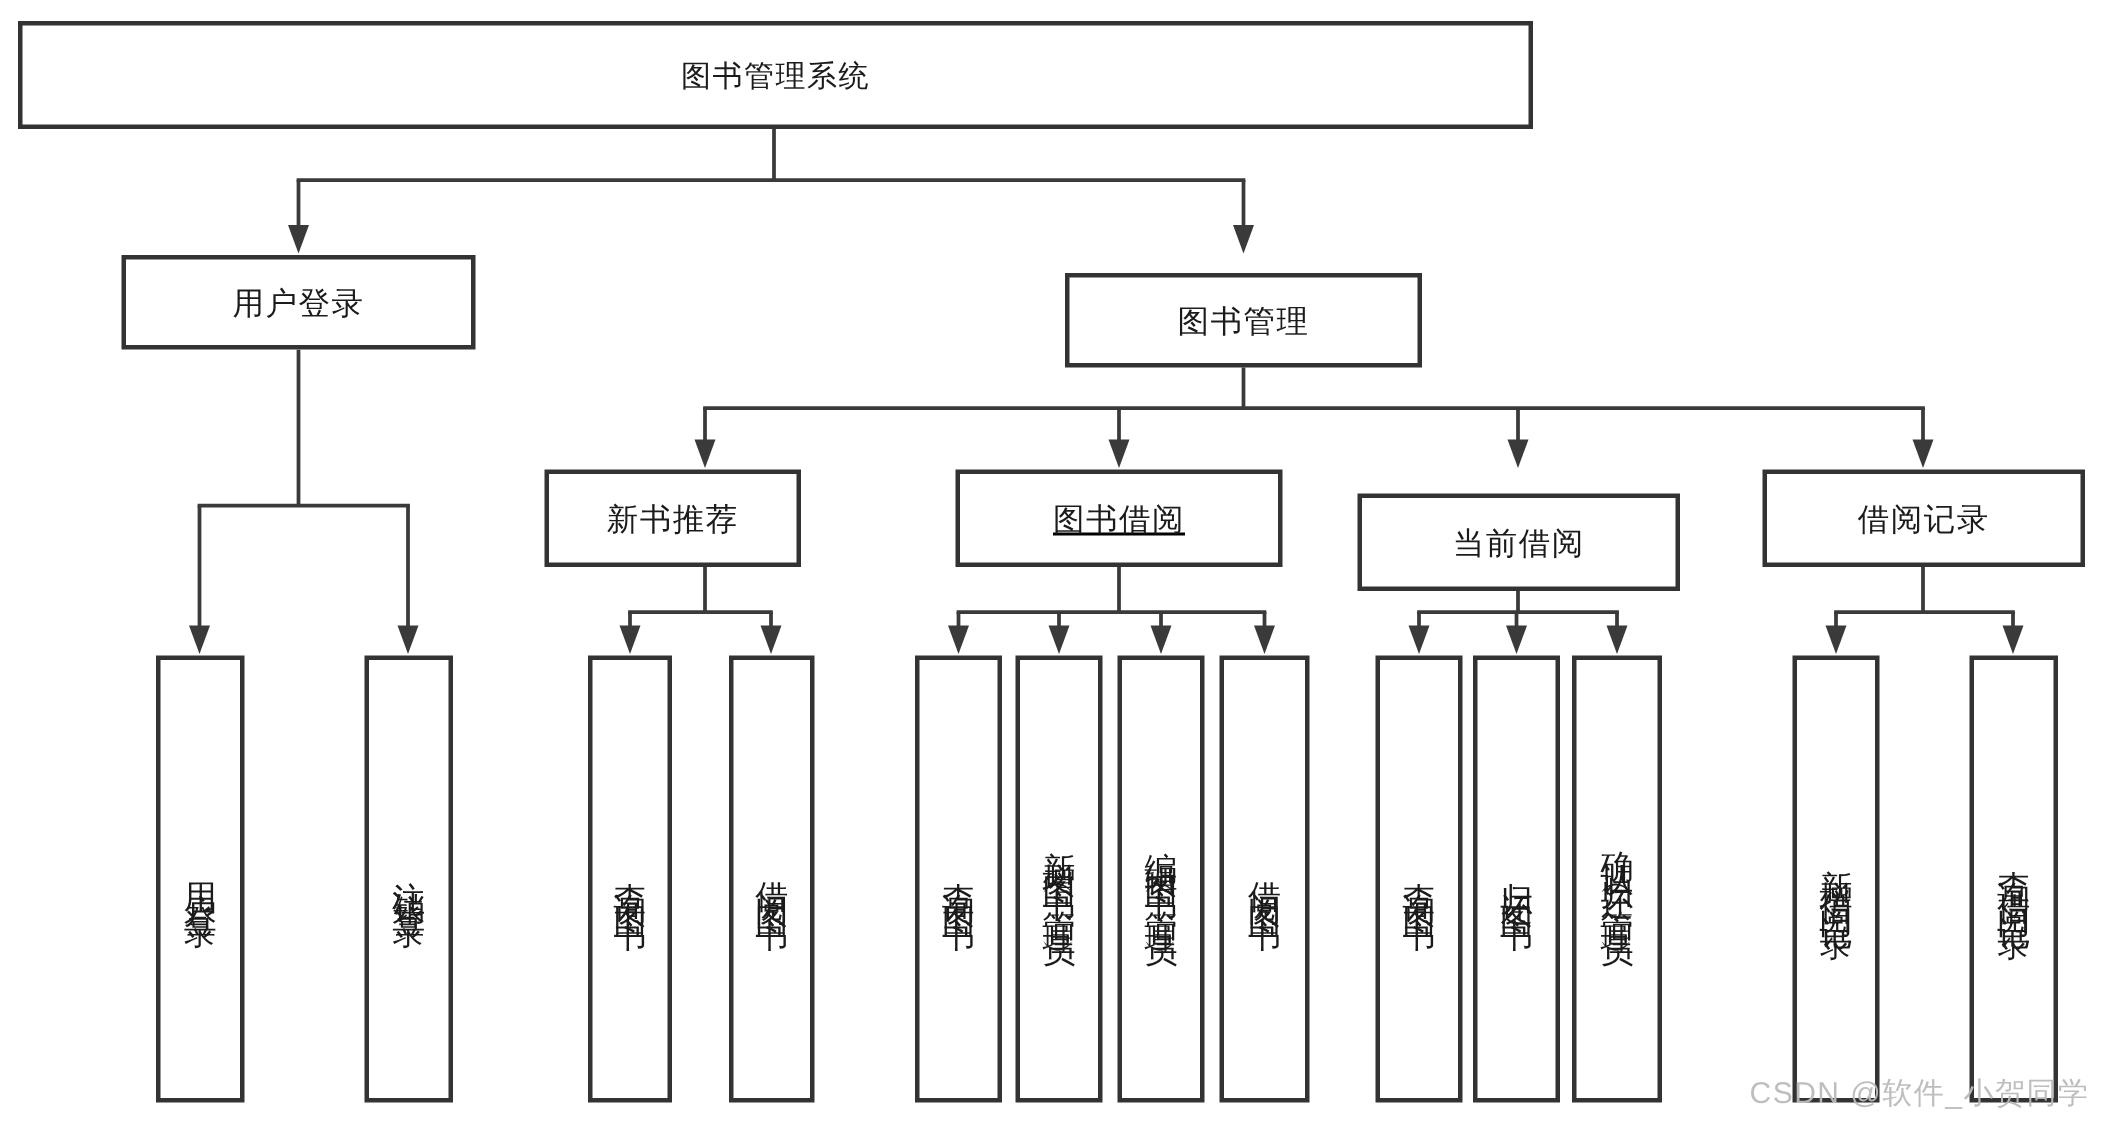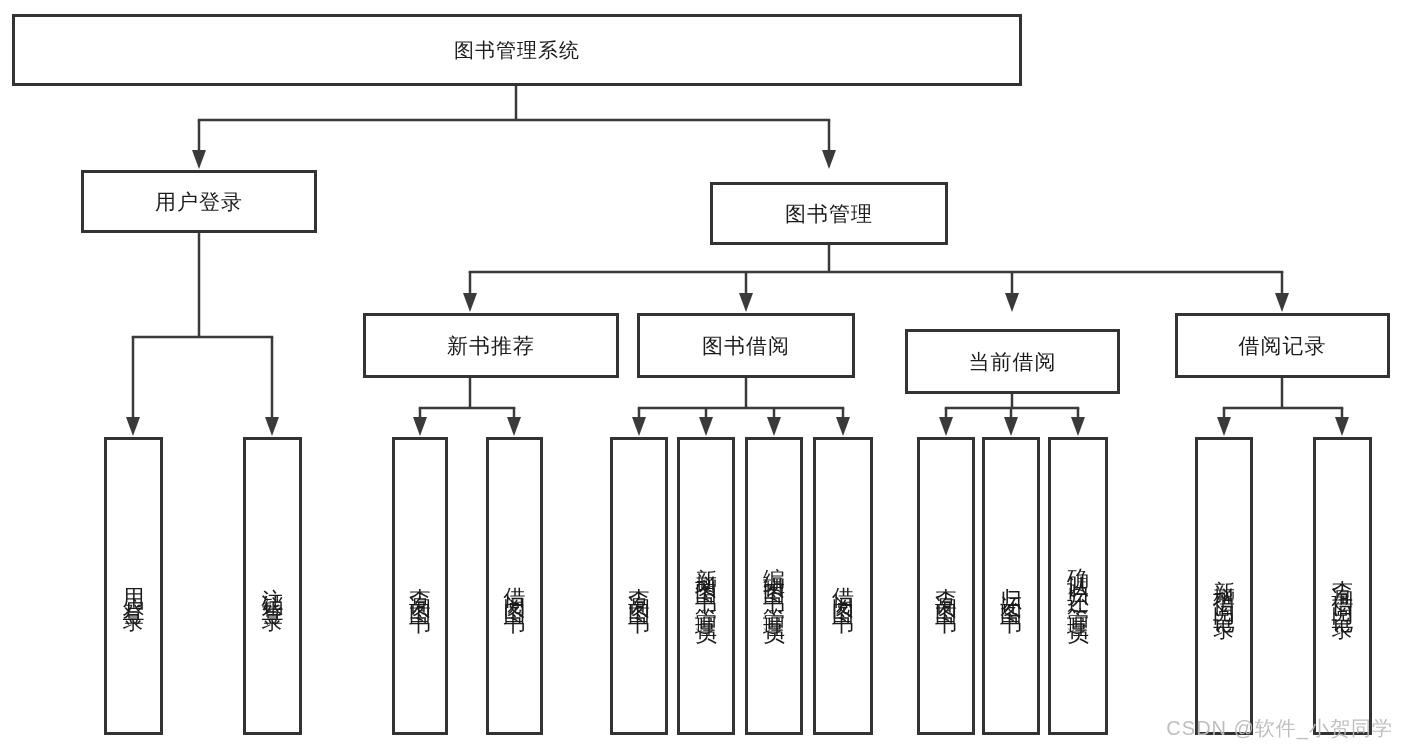--- a/index.html
+++ b/index.html
@@ -149,24 +149,24 @@
     <span class="lbl">图书管理系统</span>
   </div>
 
   <div class="node" style="left:81px; top:170px; width:236px; height:63px;">
     <span class="lbl">用户登录</span>
   </div>
   <div class="node" style="left:710px; top:170px; width:238px; height:63px;margin-top:12px;">
     <span class="lbl">图书管理</span>
   </div>
 
-  <div class="node" style="left:363px; top:313px; width:256px; height:65px;">
+  <div class="node" style="left:363px; top:313px; width:171px; height:65px;">
     <span class="lbl">新书推荐</span>
   </div>
-  <div class="node" style="left:637px; top:313px; width:218px; height:65px;">
+  <div class="node" style="left:637px; top:313px; width:218px; height:65px;text-decoration:underline;">
     <span class="lbl">图书借阅</span>
   </div>
   <div class="node" style="left:905px; top:313px; width:215px; height:65px;margin-top:16px;">
     <span class="lbl">当前借阅</span>
   </div>
   <div class="node" style="left:1175px; top:313px; width:215px; height:65px;">
     <span class="lbl">借阅记录</span>
   </div>
 
   <div class="leaf" style="left:104px; width:59px;">

